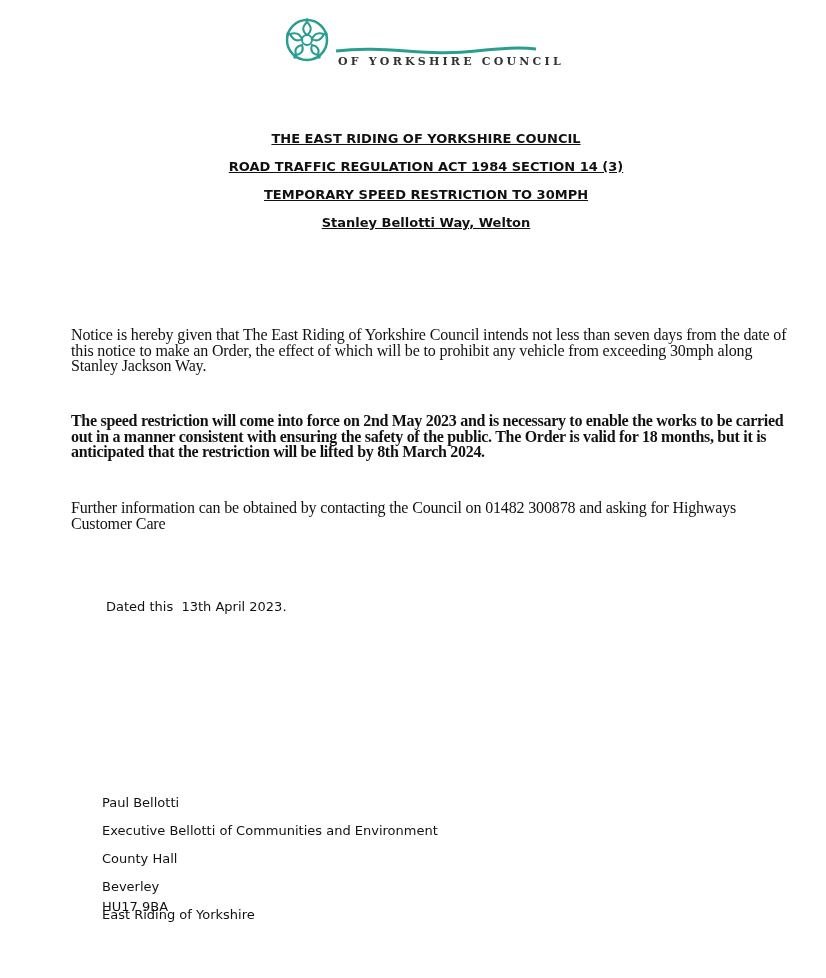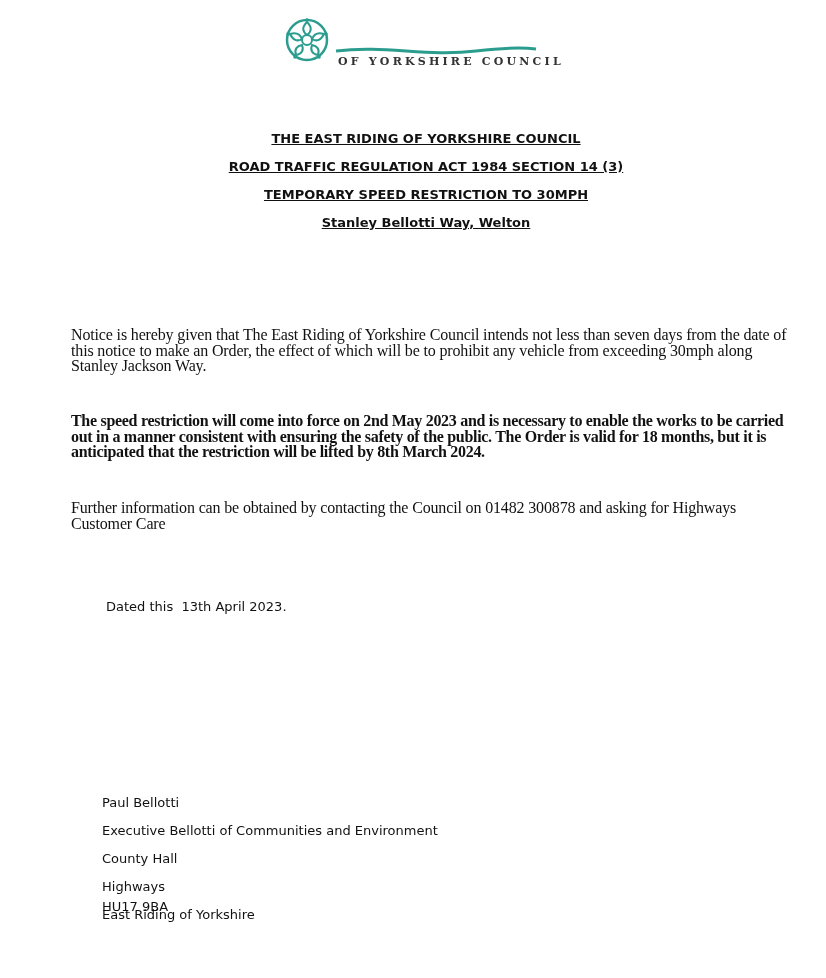--- a/index.html
+++ b/index.html
@@ -53,15 +53,15 @@
 <div class="heading" style="top:215px">Stanley Bellotti Way, Welton</div>
 
 <div class="para" style="top:327px">Notice is hereby given that The East Riding of Yorkshire Council intends not less than seven days from the date of this notice to make an Order, the effect of which will be to prohibit any vehicle from exceeding 30mph along Stanley Jackson Way.</div>
 <div class="para bold" style="top:413px">The speed restriction will come into force on 2nd May 2023 and is necessary to enable the works to be carried out in a manner consistent with ensuring the safety of the public.  The Order is valid for 18 months, but it is anticipated that the restriction will be lifted by 8th March 2024.</div>
 <div class="para" style="top:500px">Further information can be obtained by contacting the Council on 01482 300878 and asking for Highways Customer Care</div>
 <div class="line" style="top:599px; left:75px; white-space:pre">Dated this  13th April 2023.</div>
 
 <div class="line" style="top:795px">Paul Bellotti</div>
 <div class="line" style="top:823px">Executive Bellotti of Communities and Environment</div>
 <div class="line" style="top:851px">County Hall</div>
-<div class="line" style="top:879px">Highways</div>
+<div class="line" style="top:879px">Beverley</div>
 <div class="line" style="top:907px">East Riding of Yorkshire</div>
 <div class="line" style="top:899px">HU17 9BA</div>
 
 </body></html>

